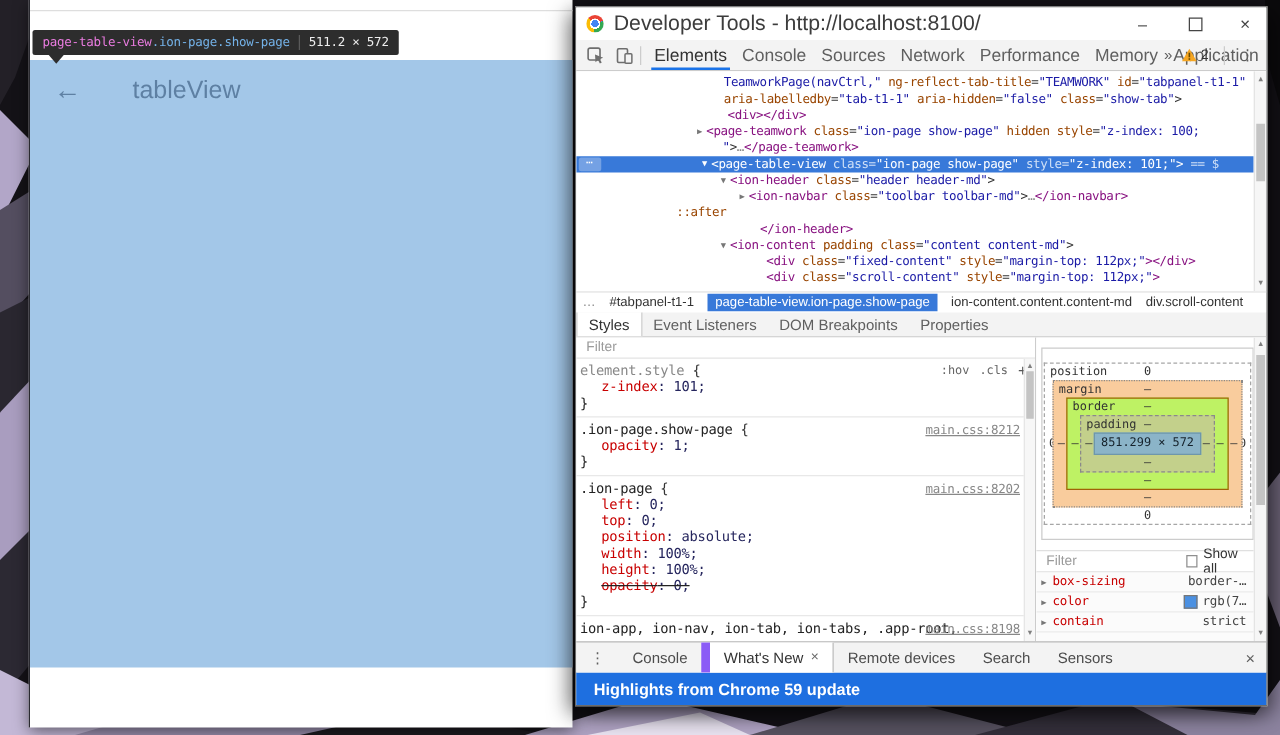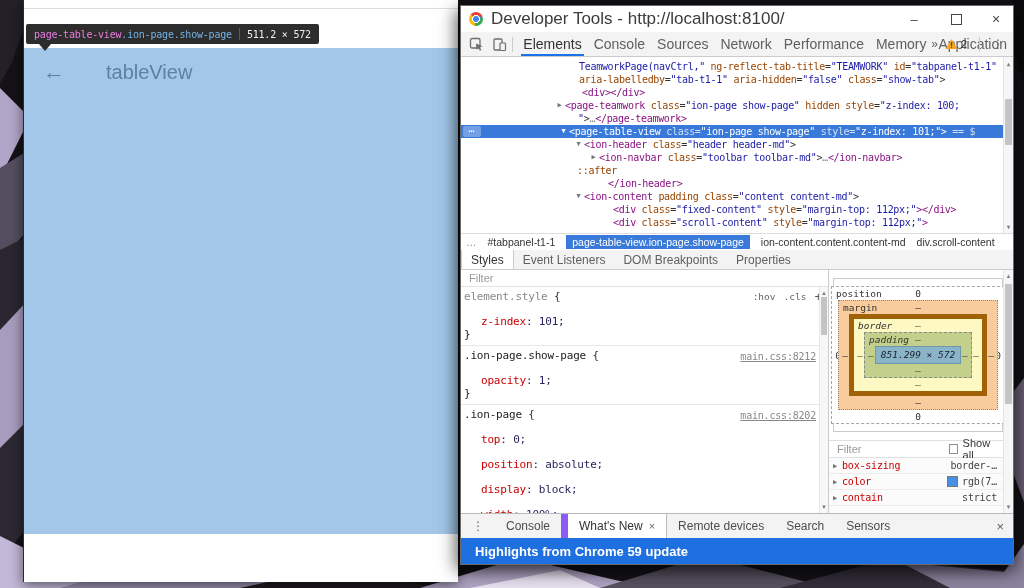--- a/index.html
+++ b/index.html
@@ -65,37 +65,37 @@
   .rules-pane{width:368px;border-right:1px solid #ccc;position:relative;box-sizing:border-box;overflow:hidden;background:#fff;}
   .filter-row{height:17px;border-bottom:1px solid #e3e3e3;display:flex;align-items:center;padding:0 6px;box-sizing:border-box;}
   .filter-input{border:none;outline:none;background:transparent;font-size:11px;color:#333;width:110px;font-family:"Liberation Sans",sans-serif;}
   .filter-input::placeholder{color:#9a9a9a;}
   .filter-controls{margin-left:auto;display:flex;gap:8px;align-items:center;font-family:"DejaVu Sans Mono",monospace;font-size:9.5px;color:#666;margin-top:36px;}
   .fc-plus{font-size:13px;color:#555;font-family:"Liberation Sans",sans-serif;}
   .rules{font-family:"DejaVu Sans Mono",monospace;font-size:11px;letter-spacing:-0.2px;color:#222;}
   .rule{padding:3px 4px 4px 3px;border-bottom:1px solid #e8e8e8;position:relative;line-height:13px;}
   .sel-gray{color:#888;}
   .css-link{position:absolute;right:12px;top:4px;color:#888;text-decoration:underline;font-size:10px;}
-  .prop{padding-left:17px;margin-top:12px;}
+  .prop{padding-left:17px;}
   .pn{color:#c80000;}
   .pv{color:#26265e;}
   .strike{text-decoration:line-through;}
   .rules-scroll{position:absolute;right:0;top:17px;bottom:0;width:9px;background:#f7f7f7;border-left:1px solid #e6e6e6;box-sizing:border-box;}
   
   .side-pane{flex:1;position:relative;background:#fff;overflow:hidden;}
   .metrics{position:absolute;left:4px;top:8px;width:170px;height:154px;background:#fff;border:1px solid #ccc;box-sizing:border-box;display:flex;align-items:center;justify-content:center;font-family:"DejaVu Sans Mono",monospace;font-size:9.5px;color:#333;}
   .bm{position:relative;display:inline-block;}
   .bm-label{position:absolute;left:4px;top:1px;}
   .bm-top{position:absolute;top:1px;left:0;right:0;text-align:center;}
   .bm-bottom{position:absolute;bottom:1px;left:0;right:0;text-align:center;}
   .bm-left{position:absolute;left:0;top:50%;transform:translateY(-50%);width:12px;text-align:center;}
   .bm-right{position:absolute;right:0;top:50%;transform:translateY(-50%);width:12px;text-align:center;}
   .bpos{padding:13px 6px;border:1px dashed #a6a6a6;background:#fff;}
   .bmargin{padding:13px 10px;border:1px dotted #8a8a8a;background:#f9cc9d;}
-  .bborder{padding:13px 10px;border:5px solid #a16207;background:#fef9c3;font-style:italic;}
+  .bborder{padding:13px 10px;border:1px solid #a16207;background:#bef264;}
   .bpad{padding:13px 10px;border:1px dashed #8a8a8a;background:#c3d08b;}
   .bm-content{width:84px;height:16px;line-height:16px;text-align:center;background:#8bb4c8;border:1px solid #6e97ab;color:#15222b;}
   .metrics-filter{position:absolute;left:0;right:10px;top:170px;height:18px;border-top:1px solid #e0e0e0;border-bottom:1px solid #e0e0e0;display:flex;align-items:center;padding:0 6px;box-sizing:border-box;}
   .showall-wrap{margin-left:auto;display:flex;align-items:center;}
   .chk{width:10px;height:10px;border:1px solid #8f8f8f;background:#fff;margin-right:5px;box-sizing:border-box;}
   .showall{font-size:11px;color:#333;}
   .computed{position:absolute;left:0;right:10px;top:188px;bottom:0;font-family:"DejaVu Sans Mono",monospace;font-size:10px;letter-spacing:-0.2px;overflow:hidden;background:#fbfbfb;}
   .crow{height:16px;display:flex;align-items:center;padding:0 6px 0 4px;border-bottom:1px solid #ececec;box-sizing:border-box;}
   .crow .ar{color:#777;font-size:7px;width:9px;}
   .cname{color:#c80000;}
@@ -203,21 +203,21 @@
     <div class="elements">
       <div>
           <div class="tl" style="padding-left: 118px;"><span class="s-v">TeamworkPage(navCtrl," </span><span class="s-a">ng-reflect-tab-title</span><span class="s-p">=</span><span class="s-v">"TEAMWORK"</span><span class="s-p"> </span><span class="s-a">id</span><span class="s-p">=</span><span class="s-v">"tabpanel-t1-1"</span></div>
           <div class="tl" style="padding-left: 118px;"><span class="s-a">aria-labelledby</span><span class="s-p">=</span><span class="s-v">"tab-t1-1"</span><span class="s-p"> </span><span class="s-a">aria-hidden</span><span class="s-p">=</span><span class="s-v">"false"</span><span class="s-p"> </span><span class="s-a">class</span><span class="s-p">=</span><span class="s-v">"show-tab"</span><span class="s-p">&gt;</span></div>
           <div class="tl" style="padding-left: 121px;"><span class="s-t">&lt;div&gt;&lt;/div&gt;</span></div>
           <div class="tl" style="padding-left: 93px;"><span class="arr">▶</span><span class="s-t">&lt;page-teamwork</span><span class="s-a"> class</span><span class="s-p">=</span><span class="s-v">"ion-page show-page"</span><span class="s-a"> hidden</span><span class="s-a"> style</span><span class="s-p">=</span><span class="s-v">"z-index: 100;</span></div>
           <div class="tl" style="padding-left: 117px;"><span class="s-v">"</span><span class="s-p">&gt;</span><span class="s-g">…</span><span class="s-t">&lt;/page-teamwork&gt;</span></div>
           <div class="tl sel" style="padding-left: 97px;"><span class="arr">▼</span><span class="s-w">&lt;page-table-view</span><span class="s-wd"> class=</span><span class="s-w">"ion-page show-page"</span><span class="s-wd"> style=</span><span class="s-w">"z-index: 101;"</span><span class="s-w">&gt;</span><span class="s-wd"> == $</span><span class="dots">⋯</span></div>
           <div class="tl" style="padding-left: 112px;"><span class="arr">▼</span><span class="s-t">&lt;ion-header</span><span class="s-a"> class</span><span class="s-p">=</span><span class="s-v">"header header-md"</span><span class="s-p">&gt;</span></div>
           <div class="tl" style="padding-left: 127px;"><span class="arr">▶</span><span class="s-t">&lt;ion-navbar</span><span class="s-a"> class</span><span class="s-p">=</span><span class="s-v">"toolbar toolbar-md"</span><span class="s-p">&gt;</span><span class="s-g">…</span><span class="s-t">&lt;/ion-navbar&gt;</span></div>
-          <div class="tl" style="padding-left: 116px;"><span class="s-a">::after</span></div>
+          <div class="tl" style="padding-left: 80px;"><span class="s-a">::after</span></div>
           <div class="tl" style="padding-left: 147px;"><span class="s-t">&lt;/ion-header&gt;</span></div>
           <div class="tl" style="padding-left: 112px;"><span class="arr">▼</span><span class="s-t">&lt;ion-content</span><span class="s-a"> padding</span><span class="s-a"> class</span><span class="s-p">=</span><span class="s-v">"content content-md"</span><span class="s-p">&gt;</span></div>
           <div class="tl" style="padding-left: 152px;"><span class="s-t">&lt;div</span><span class="s-a"> class</span><span class="s-p">=</span><span class="s-v">"fixed-content"</span><span class="s-a"> style</span><span class="s-p">=</span><span class="s-v">"margin-top: 112px;"</span><span class="s-t">&gt;&lt;/div&gt;</span></div>
           <div class="tl" style="padding-left: 152px;"><span class="s-t">&lt;div</span><span class="s-a"> class</span><span class="s-p">=</span><span class="s-v">"scroll-content"</span><span class="s-a"> style</span><span class="s-p">=</span><span class="s-v">"margin-top: 112px;"</span><span class="s-t">&gt;</span></div>
         </div>
       <div class="vscroll">
         <span class="vs-up">▲</span>
         <div class="vs-thumb" style="top:42px;height:46px;"></div>
         <span class="vs-down">▼</span>
       </div>
@@ -254,23 +254,23 @@
               <div class="prop"><span class="pn">z-index</span><span class="pv">: 101;</span></div>
               <div class="rule-close">}</div>
             </div>
             <div class="rule">
               <div class="rule-head"><span>.ion-page.show-page</span><span class="s-p"> {</span><span class="css-link">main.css:8212</span></div>
               <div class="prop"><span class="pn">opacity</span><span class="pv">: 1;</span></div>
               <div class="rule-close">}</div>
             </div>
             <div class="rule">
               <div class="rule-head"><span>.ion-page</span><span class="s-p"> {</span><span class="css-link">main.css:8202</span></div>
+              <div class="prop"><span class="pn">left</span><span class="pv">: 0;</span></div>
               <div class="prop"><span class="pn">top</span><span class="pv">: 0;</span></div>
               <div class="prop"><span class="pn">position</span><span class="pv">: absolute;</span></div>
-              <div class="prop"><span class="pn">display</span><span class="pv">: block;</span></div>
               <div class="prop"><span class="pn">width</span><span class="pv">: 100%;</span></div>
               <div class="prop"><span class="pn">height</span><span class="pv">: 100%;</span></div>
               <div class="prop strike"><span class="pn">opacity</span><span class="pv">: 0;</span></div>
               <div class="rule-close">}</div>
             </div>
             <div class="rule">
               <div class="rule-head"><span>ion-app, ion-nav, ion-tab, ion-tabs, .app-root,</span><span class="css-link">main.css:8198</span></div>
             </div>
           </div>
         <div class="rules-scroll">

